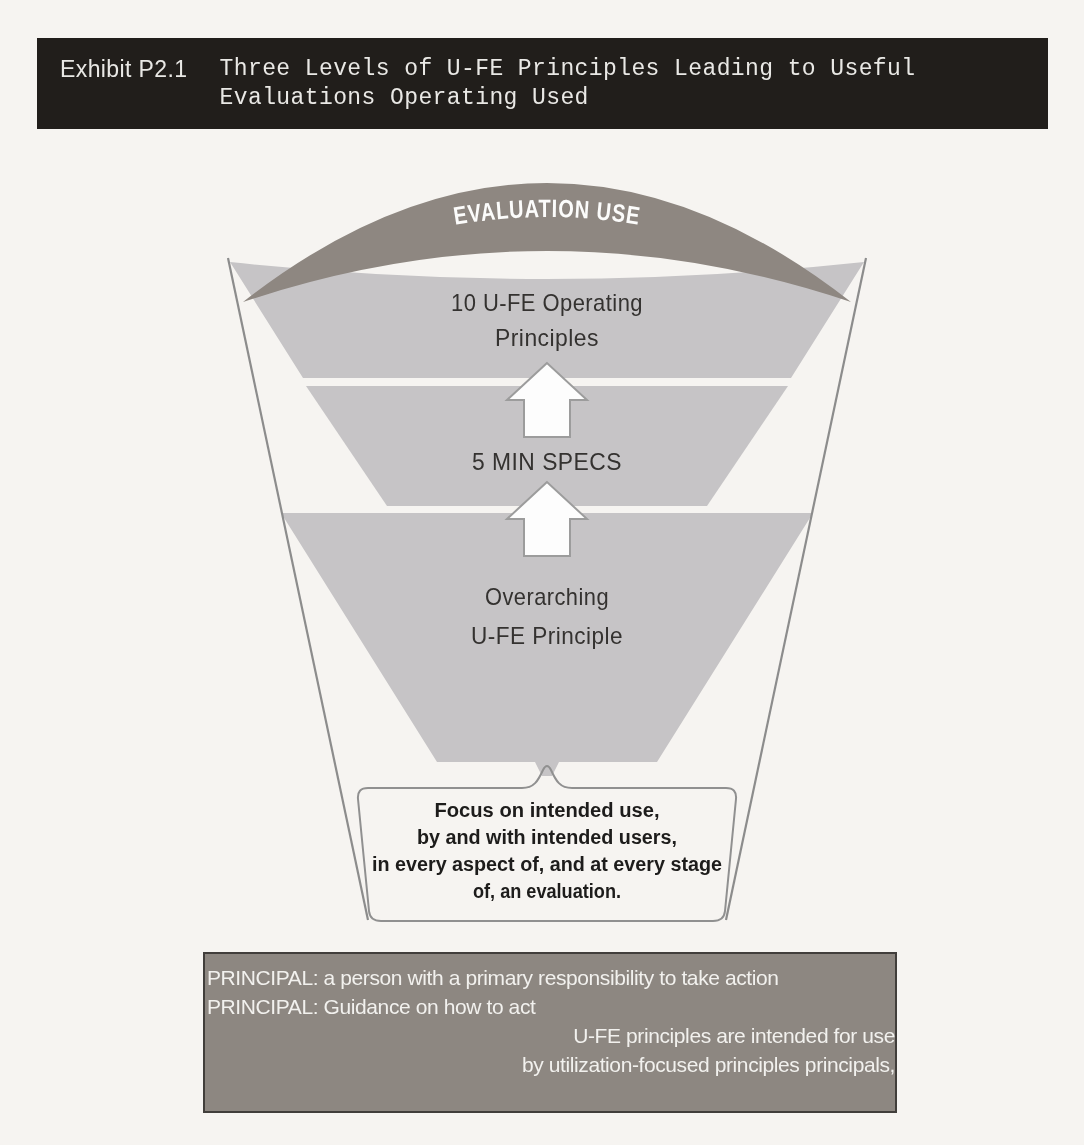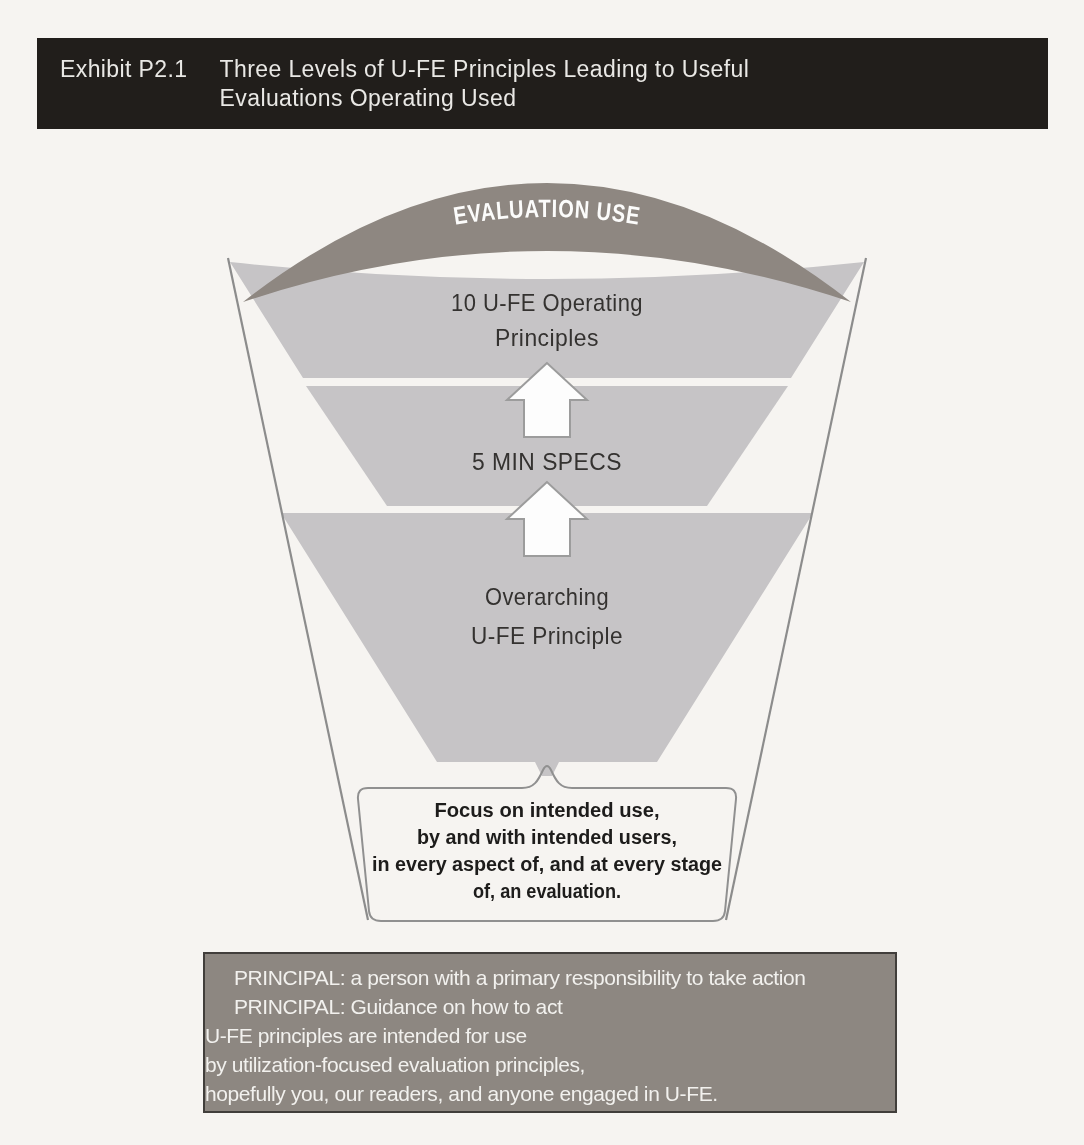--- a/index.html
+++ b/index.html
@@ -12,39 +12,39 @@
 
   
   .title-bar{
     position:absolute;left:37px;top:38px;width:1011px;height:91px;
     background:#211e1b;color:#e9e8e5;
     display:flex;align-items:flex-start;
     padding:17px 0 0 23px;box-sizing:border-box;
     font-size:23px;letter-spacing:0.4px;line-height:29px;
   }
   .exhibit-label{white-space:nowrap;margin-right:32px;}
-  .title-lines div{white-space:nowrap;}
+  .title-lines div{white-space:nowrap;font-family:Liberation Mono, monospace;}
 
   
   svg.diagram{position:absolute;left:0;top:0;width:1084px;height:1145px;}
   .lvl-label{fill:#343230;font-size:24px;letter-spacing:0.5px;}
   .banner-label{fill:#fcfcfb;font-size:25px;font-weight:bold;letter-spacing:1px;}
   .callout-line{fill:#1d1c1b;font-size:20px;font-weight:bold;}
 
   
   .info-box{
     position:absolute;left:203px;top:952px;width:694px;height:161px;
     box-sizing:border-box;
     background:#8d8781;border:2px solid #413e3b;
     color:#f2f1ee;font-size:21px;letter-spacing:-0.4px;line-height:29px;
     padding-top:9px;
   }
   .info-box p{margin:0;}
-  .info-left{text-align:left;padding-left:29px;}
-  .info-center{text-align:left;}
+  .info-left{text-align:left;padding-left:2px;}
+  .info-center{text-align:right;}
 </style>
 </head>
 <body>
 
 <div class="page">
 
   <div class="title-bar">
     <span class="exhibit-label">Exhibit P2.1</span>
     <span class="title-lines">
       <div>Three Levels of U-FE Principles Leading to Useful</div>
@@ -85,17 +85,16 @@
     <text class="callout-line" x="547" y="817" text-anchor="middle" textLength="225" lengthAdjust="spacingAndGlyphs">Focus on intended use,</text>
     <text class="callout-line" x="547" y="844" text-anchor="middle" textLength="260" lengthAdjust="spacingAndGlyphs">by and with intended users,</text>
     <text class="callout-line" x="547" y="871" text-anchor="middle" textLength="350" lengthAdjust="spacingAndGlyphs">in every aspect of, and at every stage</text>
     <text class="callout-line" x="547" y="898" text-anchor="middle" textLength="148" lengthAdjust="spacingAndGlyphs">of, an evaluation.</text>
   </svg>
 
   <div class="info-box">
     <p class="info-left">PRINCIPAL: a person with a primary responsibility to take action</p>
     <p class="info-left">PRINCIPAL: Guidance on how to act</p>
     <p class="info-center">U-FE principles are intended for use</p>
-    <p class="info-center">by utilization-focused evaluation principles,</p>
-    <p class="info-center">hopefully you, our readers, and anyone engaged in U-FE.</p>
+    <p class="info-center">by utilization-focused principles principals,</p>
   </div>
 
 </div>
 
 </body></html>

